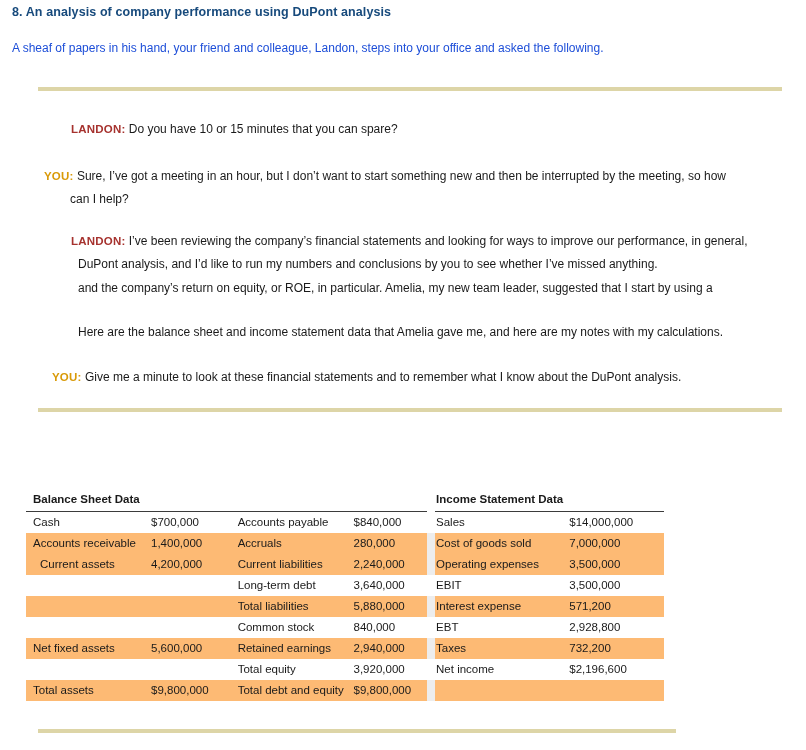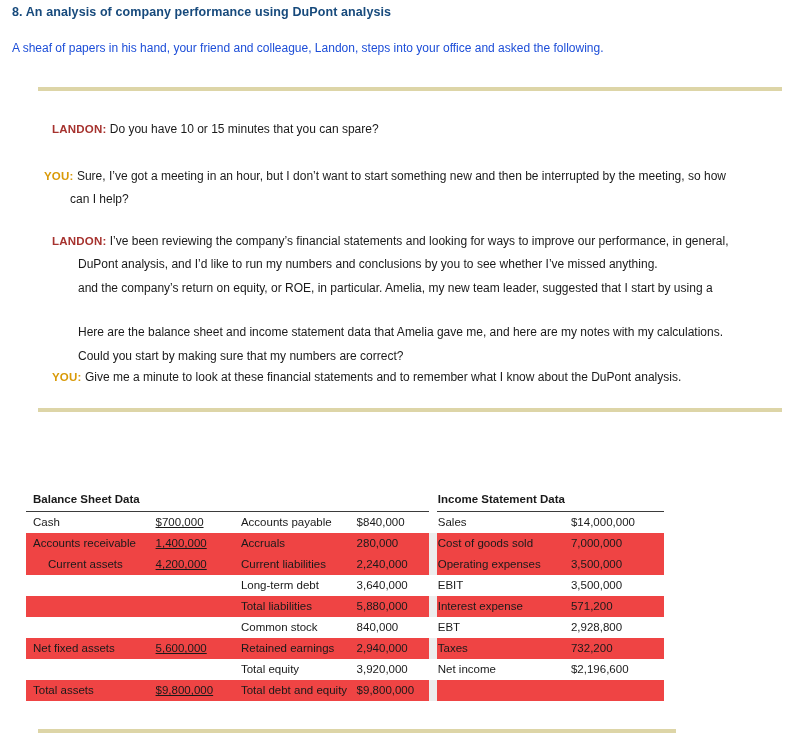--- a/index.html
+++ b/index.html
@@ -57,21 +57,21 @@
     margin-bottom: 15px;
     line-height: 1.95;
     font-size: 12px;
     color: #1a1a1a;
   }
   .speaker {
     font-weight: bold;
     font-size: 11.5px;
     letter-spacing: 0.2px;
   }
-  .speaker.landon { color: #a6322e; }
+  .speaker.landon { color: #a6322e; margin-left: 19px; }
   .speaker.you    { color: #d99a08; }
 
   .sp-1 { position: absolute; left: 0px;  top: 0px;   width: 730px; }
   .sp-2 { position: absolute; left: -8px; top: 47px;  width: 738px; }
   .sp-3 { position: absolute; left: 0px;  top: 112px; width: 730px; }
   .sp-4 { position: absolute; left: 0px;  top: 248px; width: 730px; }
 
   .ln { display: block; white-space: nowrap; }
   .ind { padding-left: 26px; }
 
@@ -98,31 +98,31 @@
   .grp-head td {
     font-weight: bold;
     font-size: 11.5px;
     height: 22px;
     line-height: 22px;
     padding-bottom: 1px;
   }
   .grp-head td.rule      { border-bottom: 1.5px solid #3b3b3b; }
   .grp-head td.gap       { border-bottom: none; }
 
-  tr.shaded td { background: #ef4444; }
+  tr.shaded td { background: #fdba74; }
 
   td.c-lbl1 { width: 108px; padding-left: 7px; }
-  td.c-val1 { width: 92px;  padding-left: 6px; text-decoration: underline; }
+  td.c-val1 { width: 92px;  padding-left: 6px; }
   td.c-lbl2 { width: 112px; padding-left: 7px; }
   td.c-val2 { width: 82px;  padding-left: 6px; }
   td.c-gap  { width: 13px; }
   td.c-lbl3 { width: 118px; padding-left: 1px; }
   td.c-val3 { width: 112px; padding-left: 6px; }
 
-  td.indent1 { padding-left: 22px; }
+  td.indent1 { padding-left: 14px; }
 </style>
 </head>
 <body>
 
 <div class="page-title">8. An analysis of company performance using DuPont analysis</div>
 <div class="intro-line">A sheaf of papers in his hand, your friend and colleague, Landon, steps into your office and asked the following.</div>
 
 <div class="gold-rule dlg-top"></div>
 <div class="gold-rule dlg-bot"></div>
 <div class="gold-rule tbl-bot"></div>
@@ -146,21 +146,20 @@
 
   <div class="speech sp-3">
     <span class="ln">
       <span class="speaker landon">LANDON:</span>
       <span>I’ve been reviewing the company’s financial statements and looking for ways to improve our performance, in general,</span>
     </span>
     <span class="ln ind">DuPont analysis, and I’d like to run my numbers and conclusions by you to see whether I’ve missed anything.</span>
     <span class="ln ind">and the company’s return on equity, or ROE, in particular. Amelia, my new team leader, suggested that I start by using a</span>
     <span class="ln ind" style="height:21px;">&nbsp;</span>
     <span class="ln ind">Here are the balance sheet and income statement data that Amelia gave me, and here are my notes with my calculations.</span>
-    <span class="ln ind">Could you start by making sure that my numbers are correct?</span>
   </div>
 
   <div class="speech sp-4">
     <span class="ln">
       <span class="speaker you">YOU:</span>
       <span>Give me a minute to look at these financial statements and to remember what I know about the DuPont analysis.</span>
     </span>
   </div>
 
 </div>

